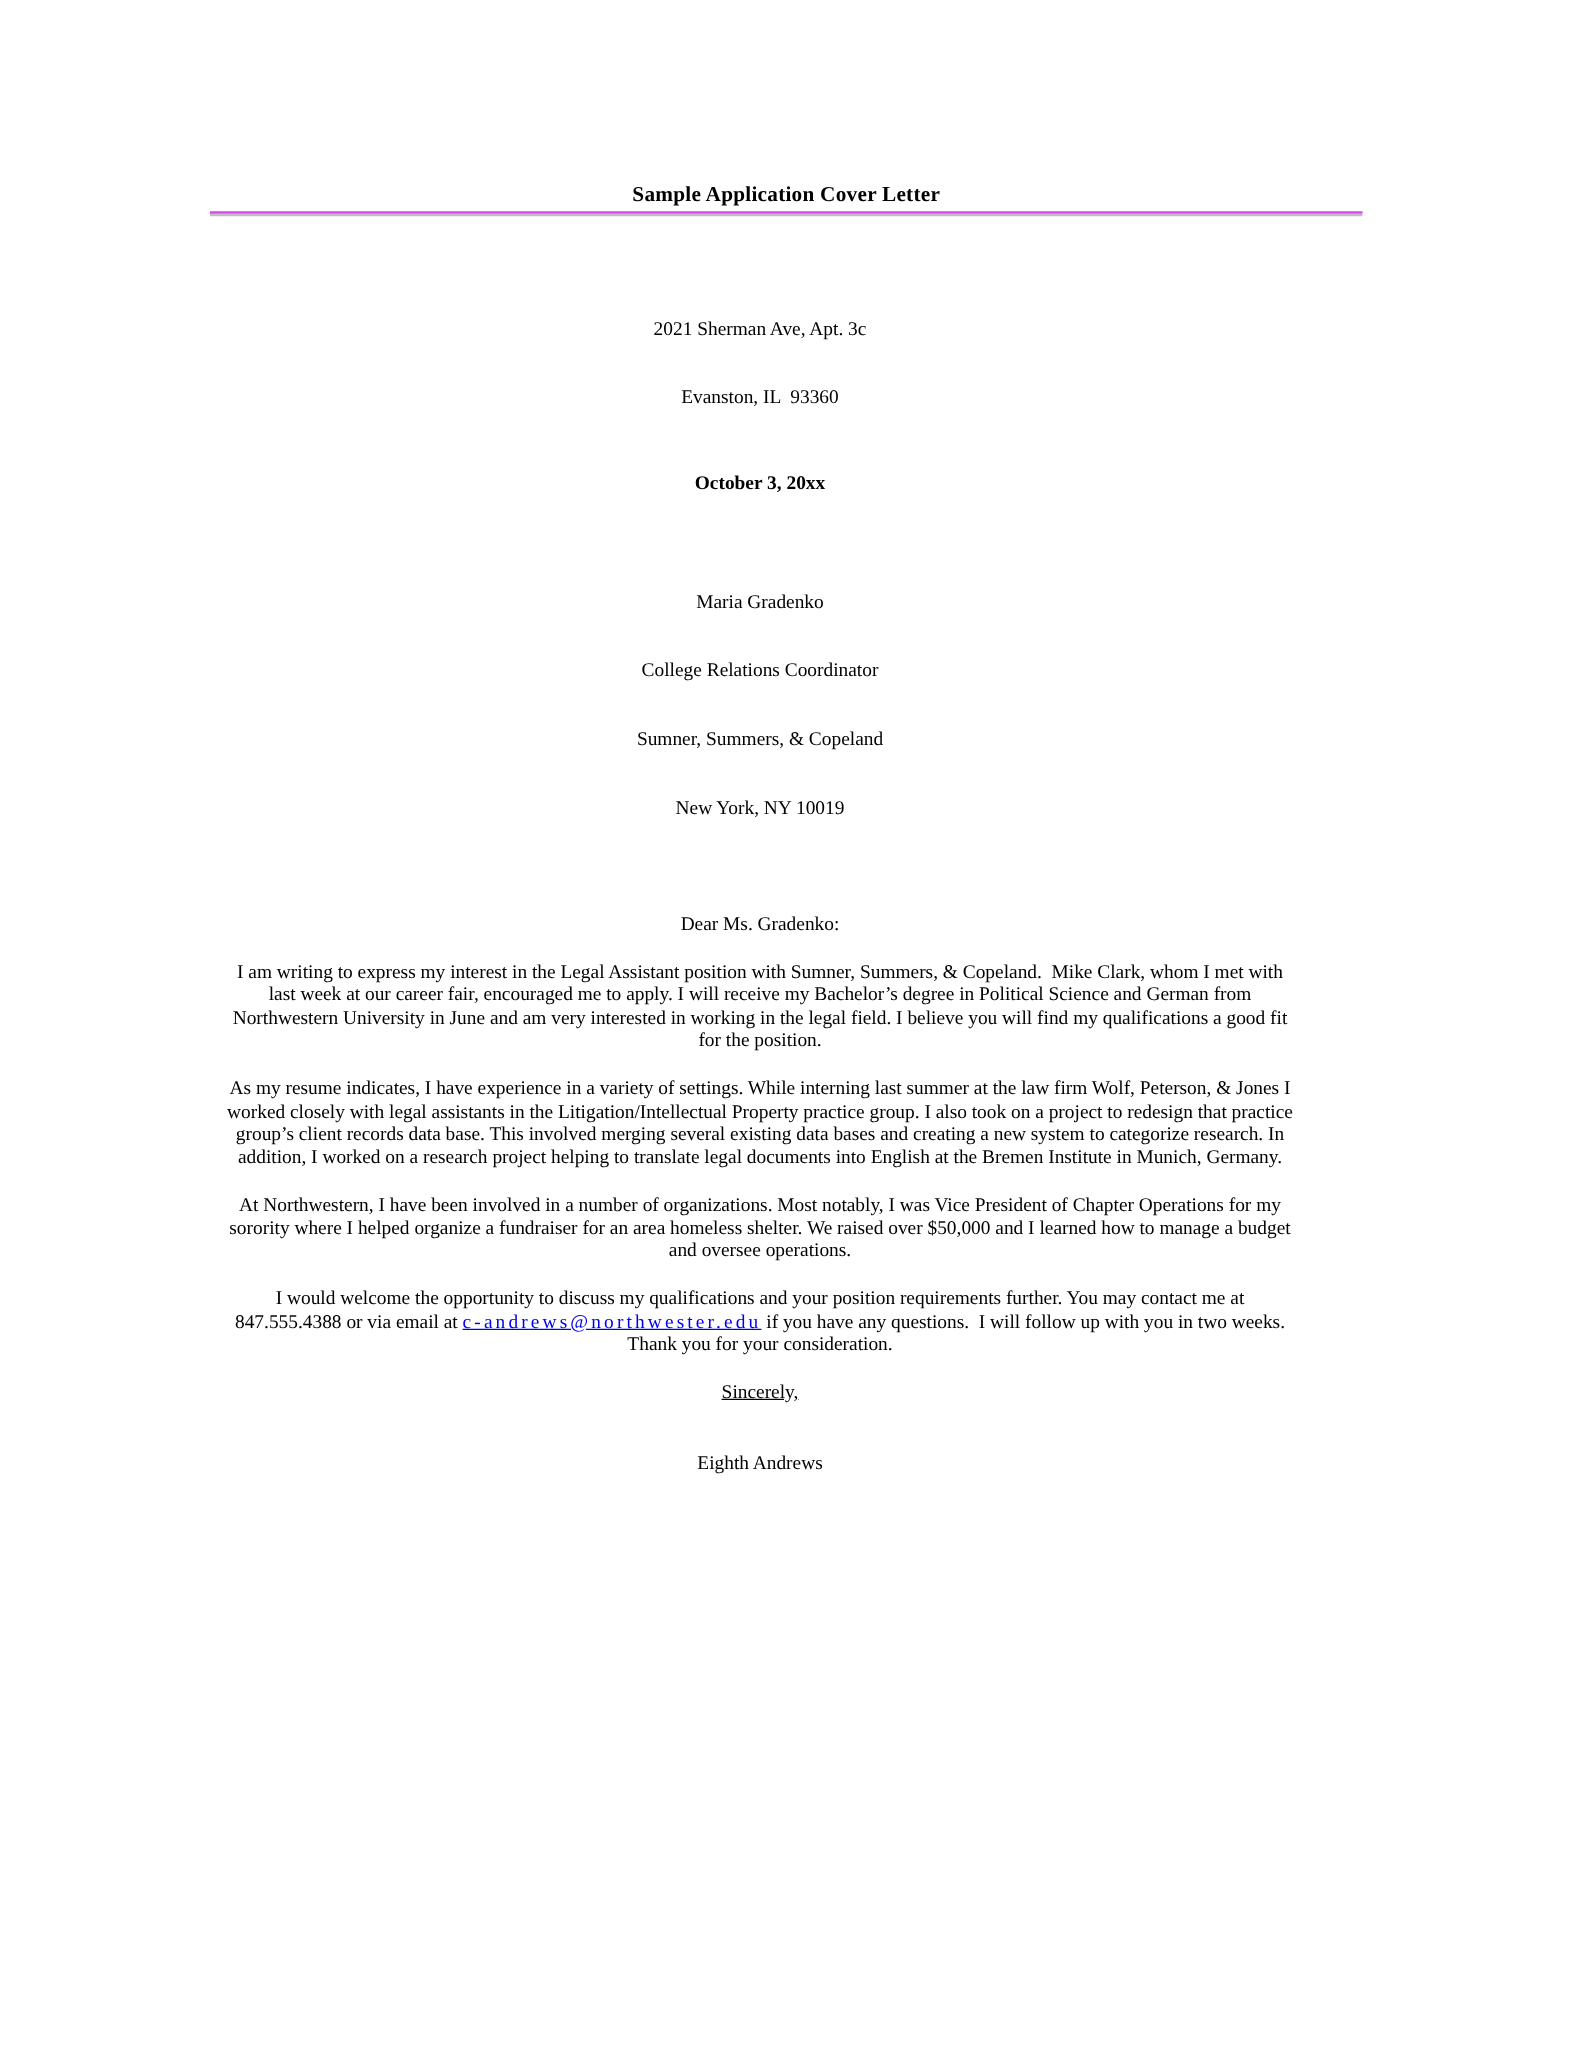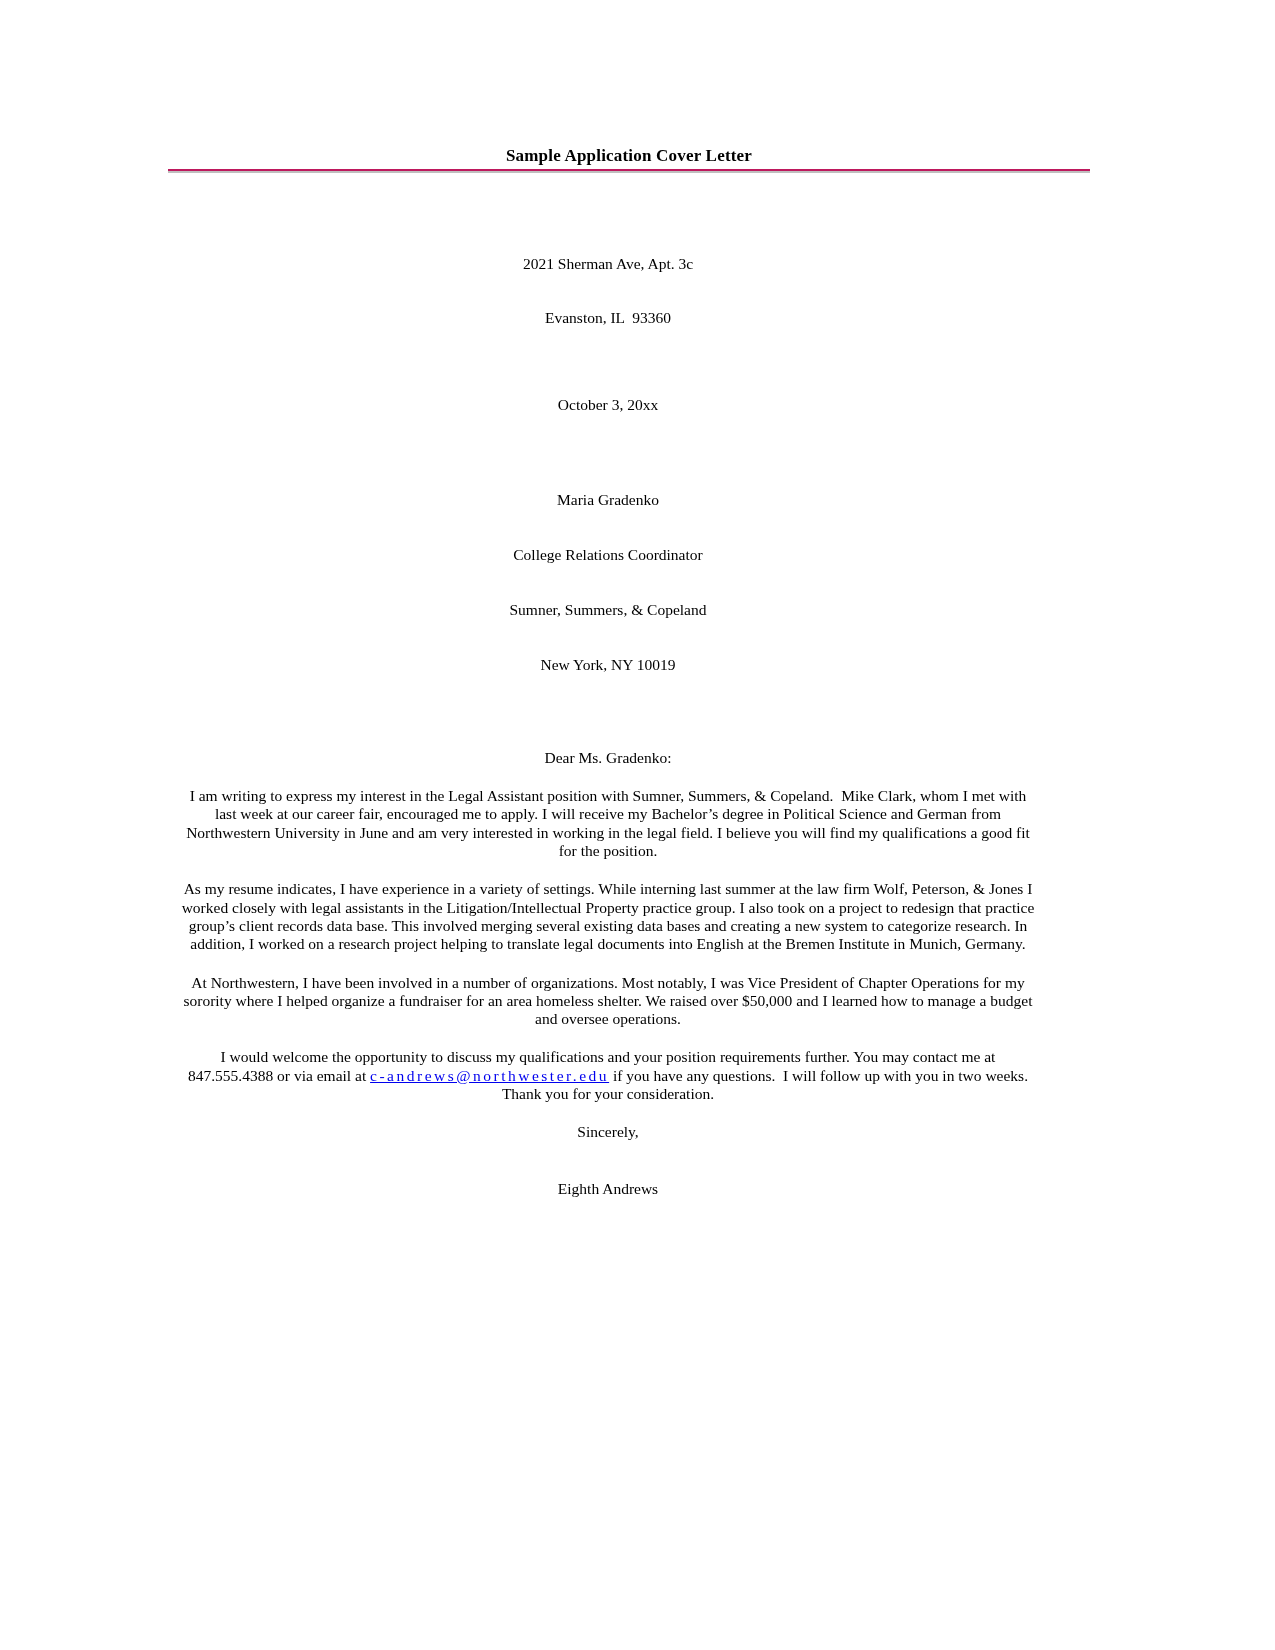--- a/index.html
+++ b/index.html
@@ -18,21 +18,21 @@
     height: 1650px;
     background: var(--background, #ffffff);
     color: var(--text, #000000);
     font-family: "Liberation Serif", "DejaVu Serif", serif;
     font-size: 15.5px;
     line-height: 18.3px;
     box-sizing: border-box;
   }
   .letter-header {
     margin: 146px 185px 0 168px;
-    border-bottom: 2px solid #be185d;
+    border-bottom: 2px solid #d946ef;
     box-shadow: 0 2px 0 rgba(0,0,0,0.25);
     padding-bottom: 3px;
     text-align: center;
   }
   .letter-title {
     margin: 0;
     font-size: 17px;
     line-height: 20px;
     font-weight: bold;
     letter-spacing: 0.2px;
@@ -43,25 +43,25 @@
     text-align: center;
   }
   .block {
     margin: 0;
     white-space: pre-wrap;
   }
   .line {
     white-space: pre-wrap;
   }
   .sender      { margin-top: 47px; }
-  .date        { margin-top: 32px; }
+  .date        { margin-top: 14px; font-weight: bold; }
   .recipient   { margin-top: 40px; }
   .salutation  { margin-top: 38px; }
   .para        { margin-top: 20px; }
-  .valediction { margin-top: 20px; }
+  .valediction { margin-top: 20px; text-decoration: underline; }
   .signature   { margin-top: 38px; }
   .email-link {
     color: var(--link, #0000EE);
     text-decoration: underline;
     letter-spacing: 2.5px;
   }
 </style>
 </head>
 <body>
 

